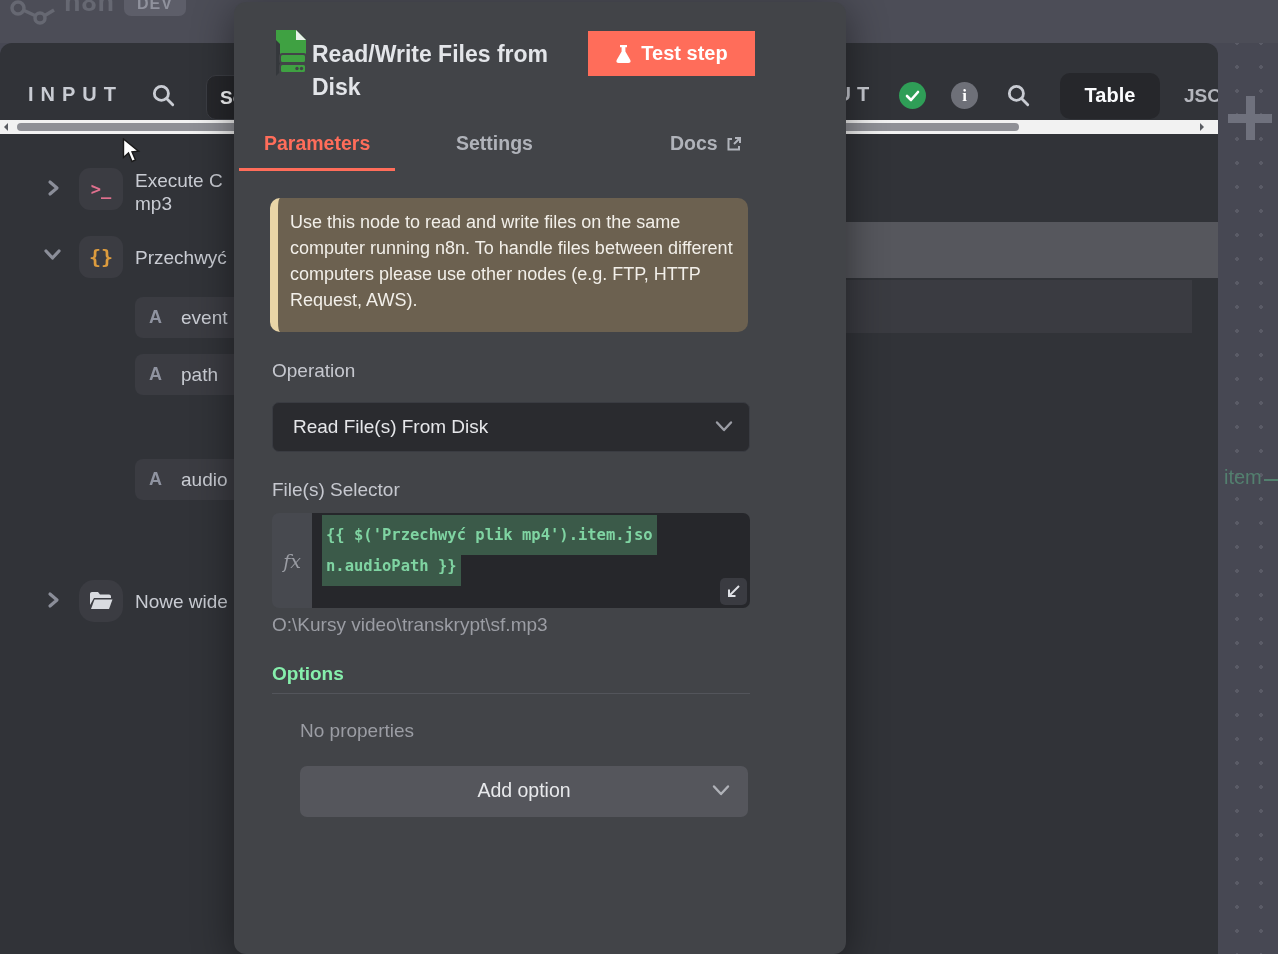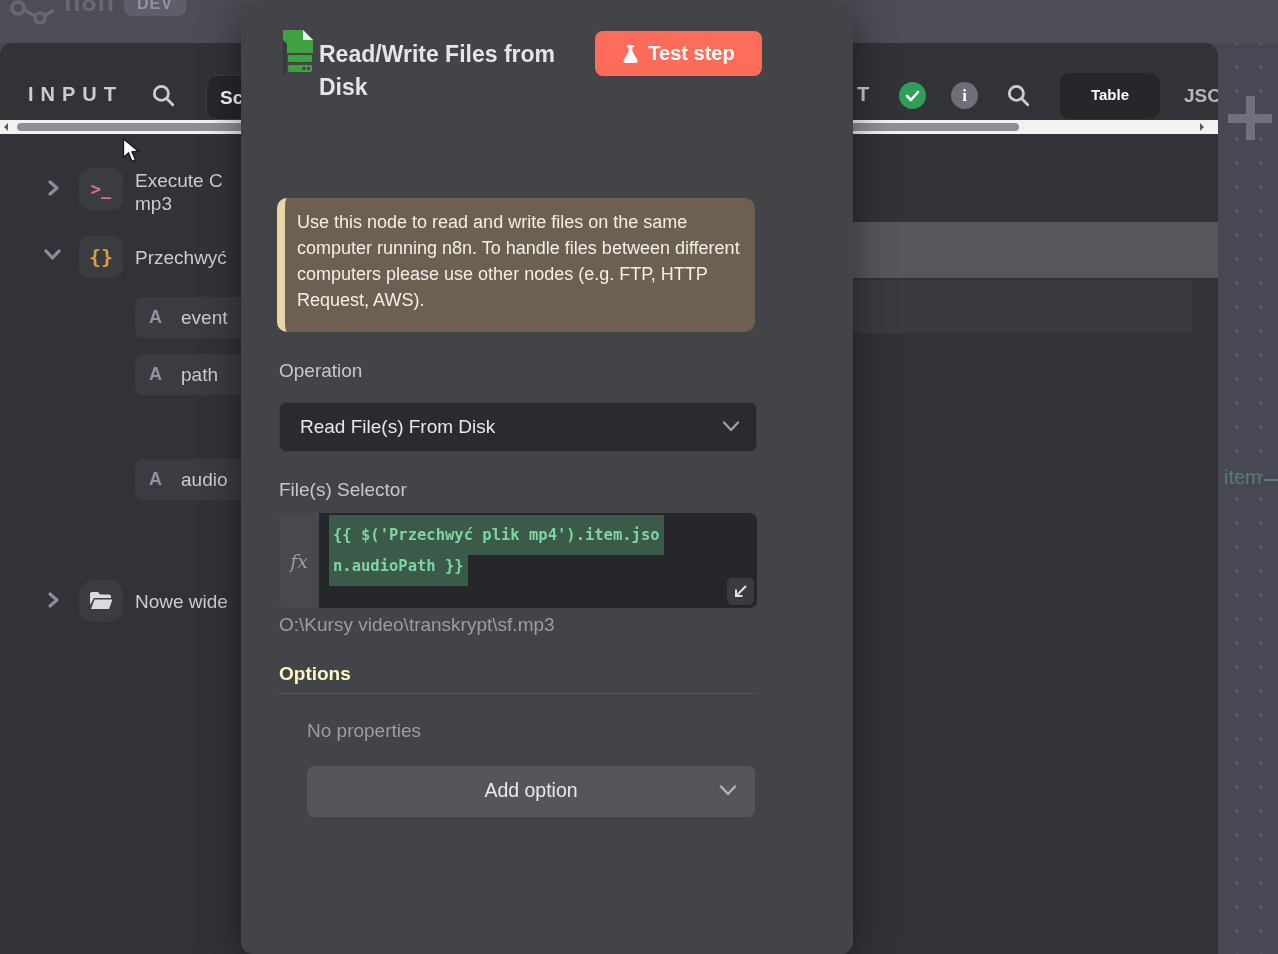--- a/index.html
+++ b/index.html
@@ -35,61 +35,61 @@
   .pill .a-glyph { font-size:18px; font-weight:bold; color:#8f93a0; margin:0 0 0 14px; }
   .pill .pill-label { font-size:19px; color:#c9ccd3; margin-left:19px; white-space:nowrap; }
 
   
   .output-title { position:absolute; left:757px; top:40px; font-size:20px; font-weight:600; letter-spacing:6px; color:#c9ccd3; }
   .circle-ico { position:absolute; width:27px; height:27px; border-radius:50%; display:flex; align-items:center; justify-content:center; }
   .check-circle { left:899px; top:39px; background:#2f9e57; }
   .info-circle { left:951px; top:39px; background:#6e7078; }
   .info-circle .i-glyph, .msg-ico .i-glyph { font-family:"Liberation Serif",serif; font-weight:bold; color:#313338; font-size:17px; }
   .info-circle .i-glyph { color:#fff; }
-  .table-pill { position:absolute; left:1060px; top:30px; width:100px; height:46px; background:#26272b; border-radius:10px; color:#fbfcfe; font-size:15px; font-weight:600; text-align:center; line-height:44px; }
+  .table-pill { position:absolute; left:1060px; top:30px; width:100px; height:46px; background:#26272b; border-radius:10px; color:#fbfcfe; font-size:20px; font-weight:600; text-align:center; line-height:44px; }
   .json-tab { position:absolute; left:1184px; top:42px; font-size:19px; font-weight:600; color:#b4b6bd; }
   .items-count { position:absolute; left:752px; top:124px; font-size:19px; color:#b8bac2; }
   .out-band { position:absolute; left:640px; top:179px; width:578px; height:56px; background:#56575d; }
   .msg-row { position:absolute; left:640px; top:237px; width:552px; height:53px; background:#3a3b41; }
   .msg-ico { position:absolute; left:130px; top:11px; width:30px; height:30px; border-radius:50%; background:#9da0a8; display:flex; align-items:center; justify-content:center; }
   .msg-text { position:absolute; left:170px; top:13px; font-size:20px; font-weight:600; color:#c9cbd3; white-space:nowrap; }
 
   
   .canvas-strip { position:absolute; left:1220px; top:43px; width:58px; height:911px; background:#474853;
     background-image:radial-gradient(#5a5b66 1.6px, transparent 1.7px); background-size:24px 24px; background-position:5px 12px; }
   .plus-ico { position:absolute; left:1228px; top:96px; width:44px; height:44px; }
   .plus-ico::before { content:""; position:absolute; left:0; top:18px; width:44px; height:9px; background:#6f717d; }
   .plus-ico::after { content:""; position:absolute; left:18px; top:0; width:9px; height:44px; background:#6f717d; }
   .conn-label { position:absolute; left:1224px; top:466px; font-size:20px; color:#53806f;text-align:center; }
   .conn-line { position:absolute; left:1264px; top:479px; width:14px; height:2px; background:#53806f; }
 
   
-  .modal { position:absolute; left:241px; top:2px; width:612px; height:952px; background:#424448; border-radius:12px; box-shadow:0 8px 40px rgba(0,0,0,.45); z-index:10; }
+  .modal { position:absolute; left:234px; top:2px; width:612px; height:952px; background:#424448; border-radius:12px; box-shadow:0 8px 40px rgba(0,0,0,.45); z-index:10; }
   .m-icon { position:absolute; left:36px; top:26px; }
   .m-title { position:absolute; left:78px; top:36px; width:268px; font-size:23px; font-weight:600; color:#e3e5e9; line-height:33px; }
-  .test-btn { position:absolute; left:354px; top:29px; width:167px; height:45px; background:#ff6d5a; border-radius:8px; display:flex; align-items:center; justify-content:center; gap:9px; color:#fff; font-size:20px; font-weight:600; cursor:pointer; }
+  .test-btn { position:absolute; left:354px; top:29px; width:167px; height:45px; background:#ff6d5a; border-radius:0; display:flex; align-items:center; justify-content:center; gap:9px; color:#fff; font-size:20px; font-weight:600; cursor:pointer; }
   .tabs { position:absolute; left:0; top:122px; width:550px; height:49px; }
   .tab { position:absolute; top:8px; font-size:19.5px; font-weight:600; color:#b0b3ba; }
   .tab-params { left:5px; padding:0 25px 13px; color:#ff6d5a; border-bottom:3px solid #ff6d5a; }
   .tab-settings { left:222px; }
   .tab-docs { left:436px; display:flex; align-items:center; gap:8px; }
 
   .notice { position:absolute; left:36px; top:196px; width:478px; height:134px; background:#6c6150; border-left:8px solid #e9d5a7; border-radius:10px; padding:11px 12px; color:#f2efe9; font-size:18px; line-height:26px; }
   .op-label { position:absolute; left:38px; top:358px; font-size:19px; color:#c6c8cf; }
   .select { position:absolute; left:38px; top:400px; width:478px; height:50px; background:#2a2b2f; border:1px solid #3a3c42; border-radius:7px; color:#e6e7ea; font-size:19px; line-height:48px; padding-left:20px; cursor:pointer; }
   .select .sel-chev { position:absolute; right:16px; top:17px; }
   .fs-label { position:absolute; left:38px; top:477px; font-size:19px; color:#c6c8cf; }
   .expr-box { position:absolute; left:38px; top:511px; width:478px; height:95px; display:flex; border-radius:7px; overflow:hidden; }
   .fx-gutter { width:40px; background:#47494f; display:flex; align-items:center; justify-content:center; font-family:"DejaVu Serif",serif; font-style:italic; font-size:19px; color:#9a9ca3; }
   .expr-edit { position:relative; flex:1; background:#26272b; padding:10px 0 0 10px; }
   .code-line { font-family:"DejaVu Sans Mono",monospace; font-size:15.5px; font-weight:bold; line-height:24px; margin-bottom:7px; white-space:nowrap; }
   .code-line span { background:#3b5a49; color:#7fd4a2; padding:11px 4px; }
   .expand-ico { position:absolute; right:3px; bottom:3px; width:27px; height:27px; background:#3a3b41; border-radius:5px; display:flex; align-items:center; justify-content:center; cursor:pointer; }
   .resolved { position:absolute; left:38px; top:612px; font-size:19px; color:#9b9da4; }
-  .opts-header { position:absolute; left:38px; top:661px; font-size:19px; font-weight:bold; color:#fef9c3; }
+  .opts-header { position:absolute; left:38px; top:661px; font-size:19px; font-weight:bold; color:#86efac; }
   .opts-divider { position:absolute; left:38px; top:691px; width:478px; height:1px; background:#53555b; }
   .no-props { position:absolute; left:66px; top:718px; font-size:19px; color:#9b9da4; }
   .add-btn { position:absolute; left:66px; top:764px; width:448px; height:51px; background:#55565c; border-radius:7px; color:#e8e9ec; font-size:19.5px; text-align:center; line-height:49px; cursor:pointer; }
   .add-btn .sel-chev { position:absolute; right:18px; top:18px; }
 
   .cursor { position:absolute; left:122px; top:138px; z-index:50; }
 </style>
 </head>
 <body>
 
@@ -204,20 +204,31 @@
       <circle cx="31.5" cy="40.5" r="1.7" fill="#424448"></circle>
   </svg>
   <div class="m-title">Read/Write Files from Disk</div>
   <div class="test-btn">
     <svg width="17" height="20" viewBox="0 0 17 20">
       <path d="M5 1 h7 v2.2 h-1.6 v4.3 l4.9 8.4 c.9 1.6 -.2 3.1 -2 3.1 H3.7 c-1.8 0 -2.9 -1.5 -2 -3.1 L6.6 7.5 V3.2 H5 Z" fill="#fff"></path>
     </svg>
     <span>Test step</span>
   </div>
 
+  <div class="tabs">
+    <div class="tab tab-params">Parameters</div>
+    <div class="tab tab-settings">Settings</div>
+    <div class="tab tab-docs">
+      <span>Docs</span>
+      <svg width="16" height="16" viewBox="0 0 16 16">
+        <path d="M6 3 H2.5 V13.5 H13 V10" fill="none" stroke="#b0b3ba" stroke-width="2"></path>
+        <path d="M9 2 H14 V7 M14 2 L8 8" fill="none" stroke="#b0b3ba" stroke-width="2"></path>
+      </svg>
+    </div>
+  </div>
 
   <div class="notice">Use this node to read and write files on the same computer running n8n. To handle files between different computers please use other nodes (e.g. FTP, HTTP Request, AWS).</div>
 
   <div class="op-label">Operation</div>
   <div class="select">
     <span>Read File(s) From Disk</span>
     <svg class="sel-chev" width="18" height="13" viewBox="0 0 18 13">
       <path d="M2 2.5 L9 10 L16 2.5" fill="none" stroke="#9b9da5" stroke-width="2.4" stroke-linecap="round" stroke-linejoin="round"></path>
     </svg>
   </div>

